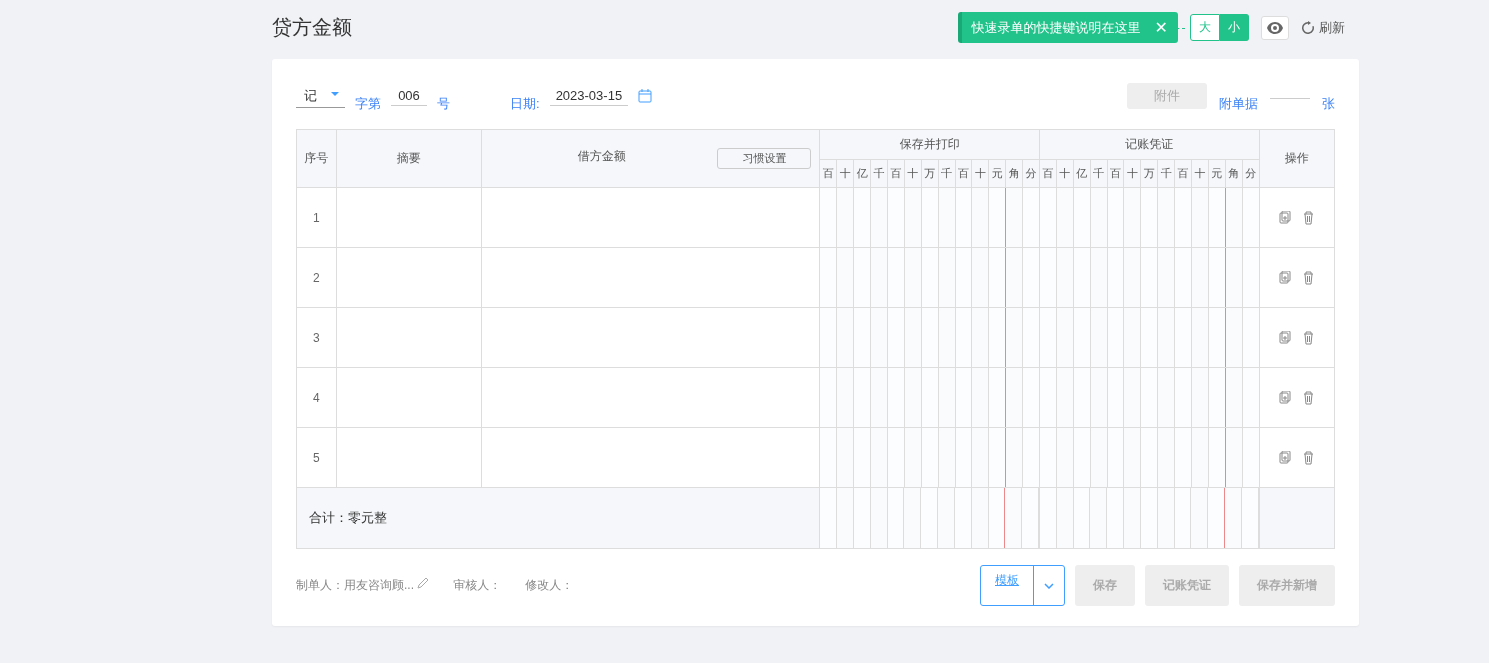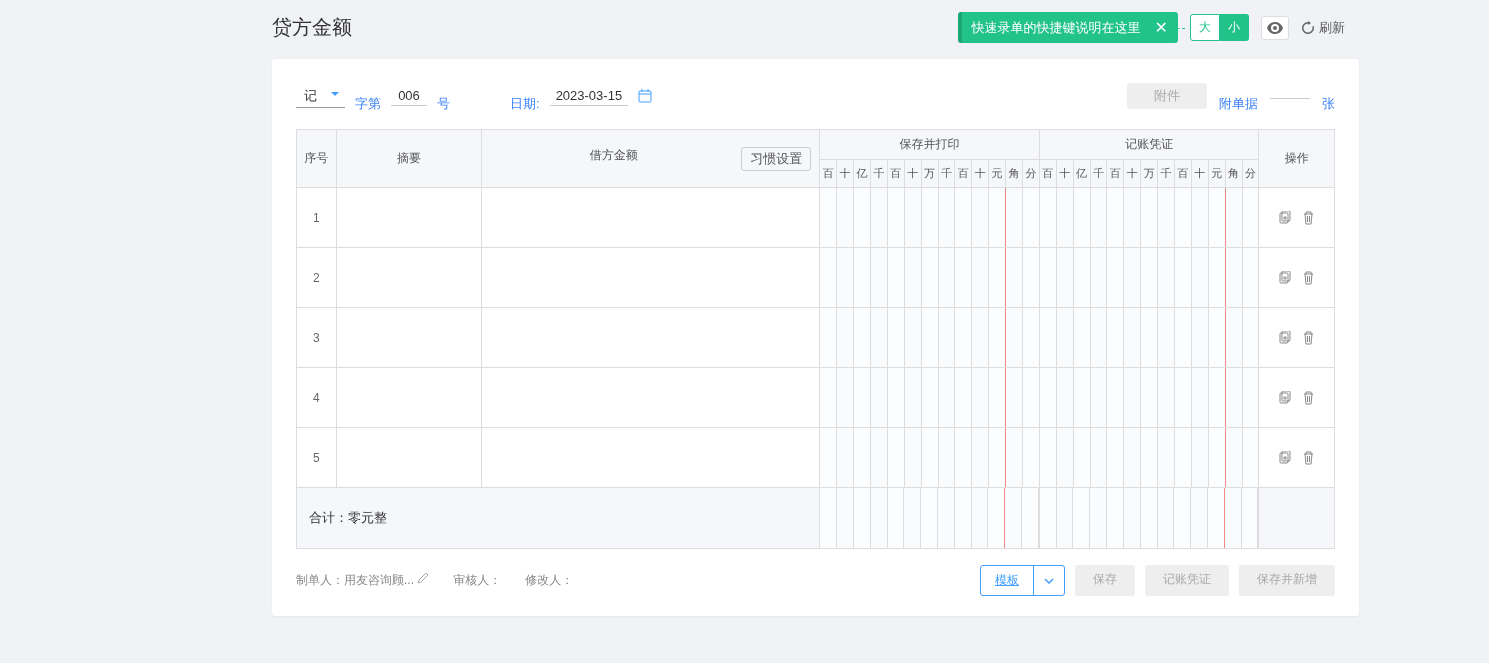--- a/index.html
+++ b/index.html
@@ -38,28 +38,28 @@
     td.summary textarea { width: 100%; border: none; resize: none; padding: 6px; font-size: 12px; outline: none; font-family: inherit; background: transparent; }
     td.subject { width: 344px; }
     td.amt-col { background: #fcfdfe; }
     td.amt-col-alt { background: #f9fbfd; }
     .amt-cell { width: 17px; height: 60px; position: relative; }
     .amt-red { border-right: 1px solid #e88 !important; }
     td.ops { width: 76px; }
     .op-icons { display: flex; gap: 10px; justify-content: center; align-items: center; }
     .op-icon { cursor: pointer; color: #888; }
     .total-row td { background: #f5f7fa; height: 60px; text-align: left; padding-left: 12px; font-size: 13px; color: #333; }
-    .settings-btn { border: 1px solid #ccc; padding: 2px 8px; border-radius: 3px; font-size: 13px; cursor: pointer; float: right; color: #555; margin-right: 4px; }
+    .settings-btn { border: 1px solid #ccc; padding: 2px 24px; border-radius: 3px; font-size: 11px; cursor: pointer; float: right; color: #555; margin-right: 4px; }
     .footer { display: flex; align-items: center; margin-top: 16px; gap: 12px; font-size: 12px; color: #888; }
     .footer-left { display: flex; gap: 24px; align-items: center; }
     .footer-actions { margin-left: auto; display: flex; gap: 10px; }
     .tpl-btn { border: 1px solid #409eff; color: #409eff; border-radius: 3px; display: flex; overflow: hidden; cursor: pointer; }
     .tpl-btn span { padding: 6px 14px; text-decoration: underline; }
     .tpl-btn .caret { border-left: 1px solid #409eff; padding: 6px 10px; display: flex; align-items: center; }
-    .btn-disabled { background: #eee; color: #aaa; padding: 6px 18px; border-radius: 3px; }
+    .btn-disabled { background: #eee; color: #aaa; padding: 12px 18px; border-radius: 3px; font-weight: bold; }
     .edit-pencil { color: #aaa; cursor: pointer; }
     svg { display: block; }
   </style>
 </head>
 <body>
 
 <div class="topbar">
   <div class="title">贷方金额</div>
   <div class="top-right">
     <div class="tip">

